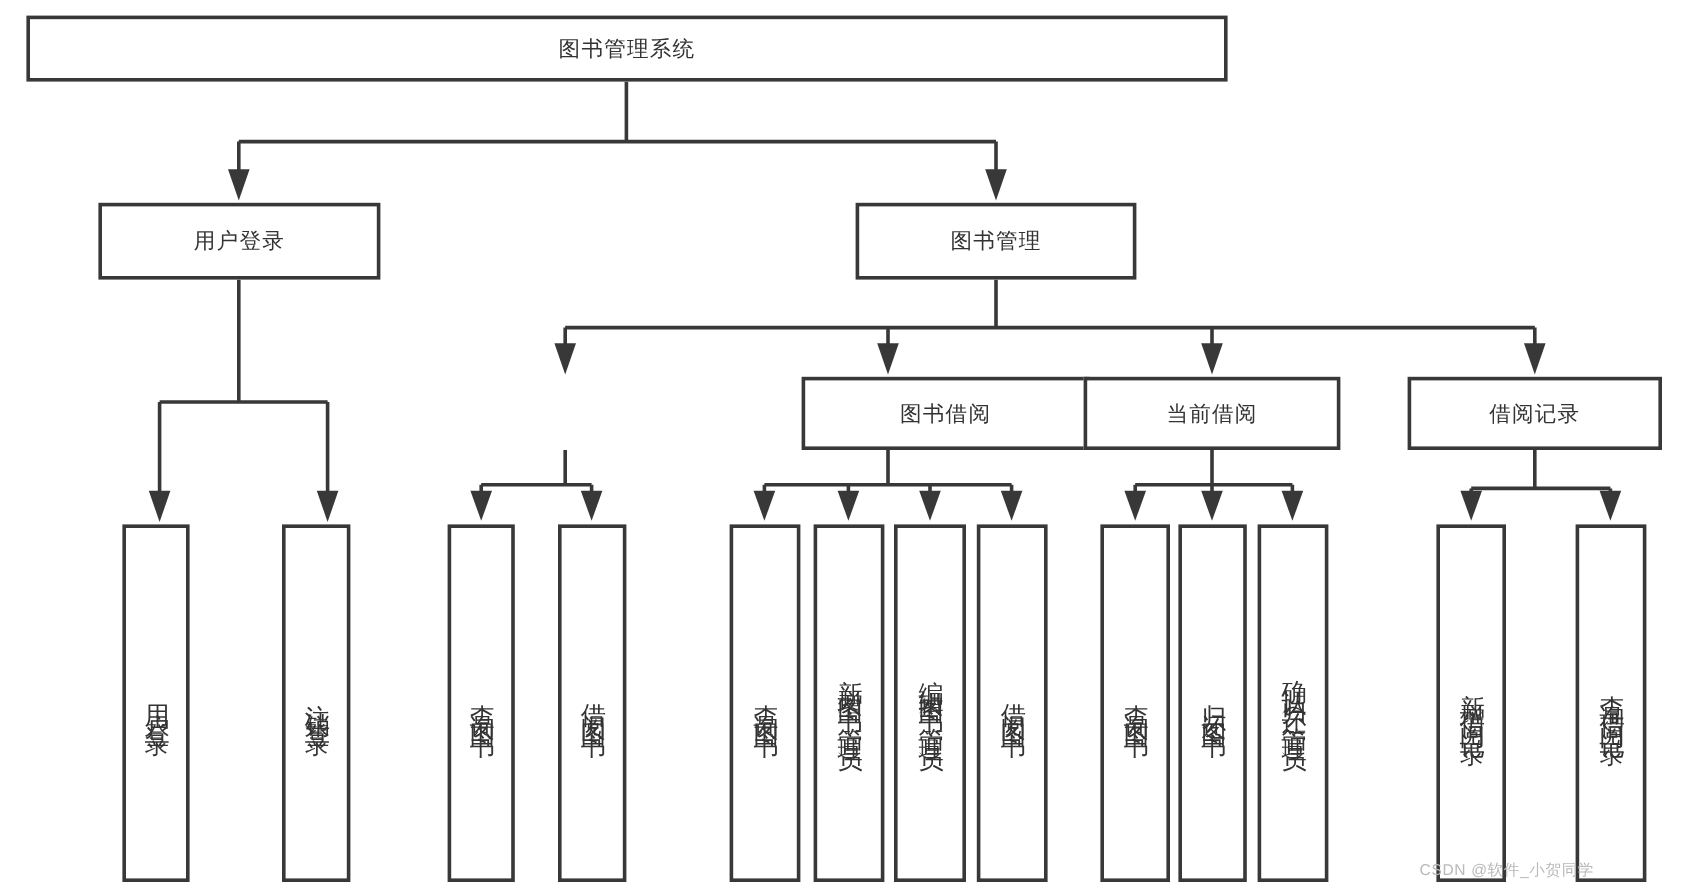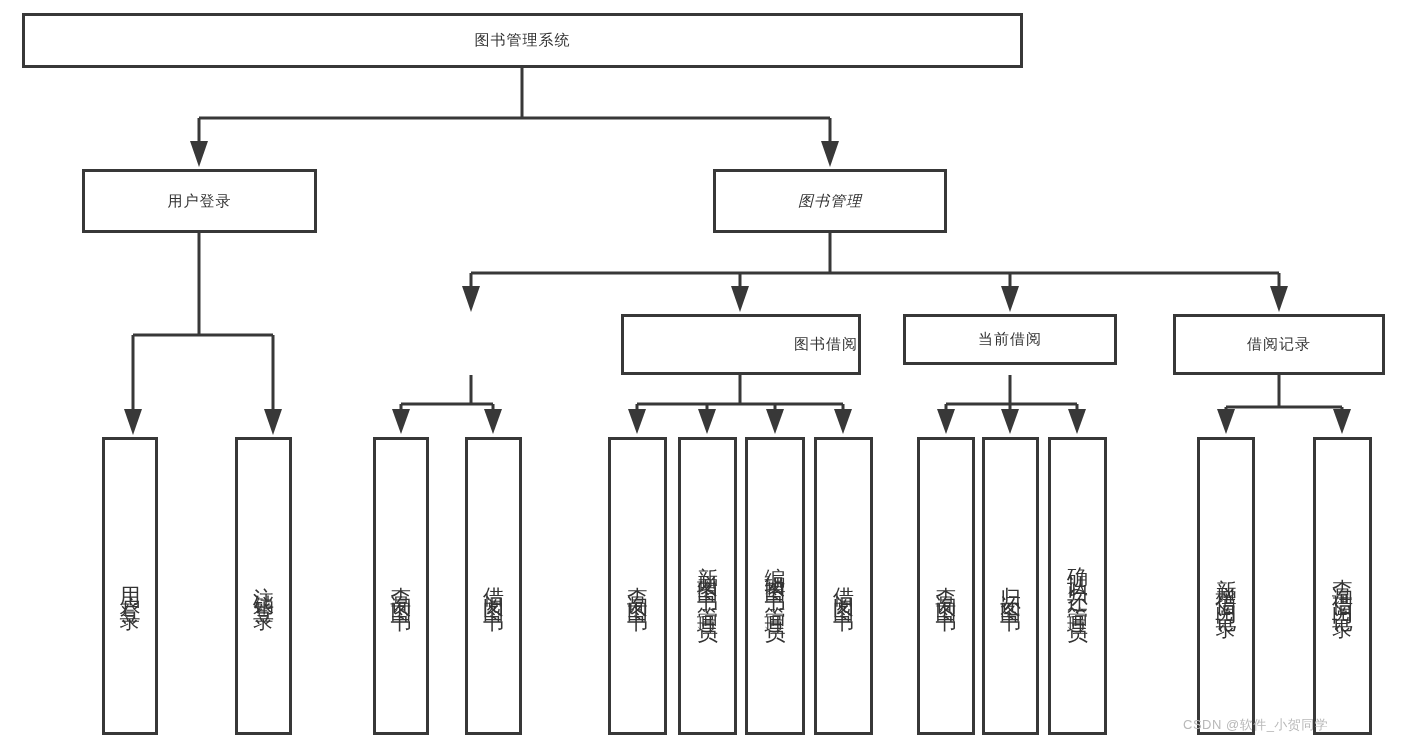--- a/index.html
+++ b/index.html
@@ -4,21 +4,21 @@
 <style>
   :root { --line:#383838; --text:#333333; --watermark:#b9b9b9; --background:#ffffff; }
   html,body { margin:0; padding:0; }
   body { font-family:"Liberation Sans", sans-serif; background:var(--background); }
   .stage { position:relative; width:1405px; height:747px; background:var(--background); overflow:hidden; }
   .wires { position:absolute; left:0; top:0; z-index:1; }
   .wires path { stroke:var(--line); stroke-width:3; fill:none; }
   .wires polygon { fill:var(--line); stroke:none; }
   .box { position:absolute; box-sizing:border-box; background:#fff; border:3px solid var(--line);
          display:flex; align-items:center; justify-content:center; z-index:2; color:var(--text); }
-  .hlabel { font-size:15px; letter-spacing:1px; white-space:nowrap; }
+  .hlabel { font-size:18px; letter-spacing:1px; white-space:nowrap; }
   .vbox span { writing-mode:vertical-rl; text-orientation:mixed; font-size:21px; letter-spacing:8px;
                white-space:nowrap; color:var(--text); }
   .watermark { position:absolute; left:1183px; top:716px; z-index:5; font-size:13px;
                color:var(--watermark); white-space:nowrap; letter-spacing:0.5px; }
 </style>
 </head>
 <body>
 
 <div class="stage">
 
@@ -72,28 +72,28 @@
     </g>
   </svg>
 
   <div class="box" style="left:22px;top:13px;width:1001px;height:55px;">
     <span class="hlabel">图书管理系统</span>
   </div>
 
   <div class="box" style="left:82px;top:169px;width:235px;height:64px;">
     <span class="hlabel">用户登录</span>
   </div>
-  <div class="box" style="left:713px;top:169px;width:234px;height:64px;font-style:italic;">
+  <div class="box" style="left:713px;top:169px;width:234px;height:64px;">
     <span class="hlabel">图书管理</span>
   </div>
 
-  <div class="box" style="left:621px;top:314px;width:240px;height:61px;justify-content:flex-end;">
+  <div class="box" style="left:668px;top:314px;width:240px;height:61px;">
     <span class="hlabel">图书借阅</span>
   </div>
-  <div class="box" style="left:903px;top:314px;width:214px;height:51px;">
+  <div class="box" style="left:903px;top:314px;width:214px;height:61px;">
     <span class="hlabel">当前借阅</span>
   </div>
   <div class="box" style="left:1173px;top:314px;width:212px;height:61px;">
     <span class="hlabel">借阅记录</span>
   </div>
 
   <div class="box vbox" style="left:102px;top:437px;width:56px;height:298px;">
     <span>用户登录</span>
   </div>
   <div class="box vbox" style="left:235px;top:437px;width:57px;height:298px;">

